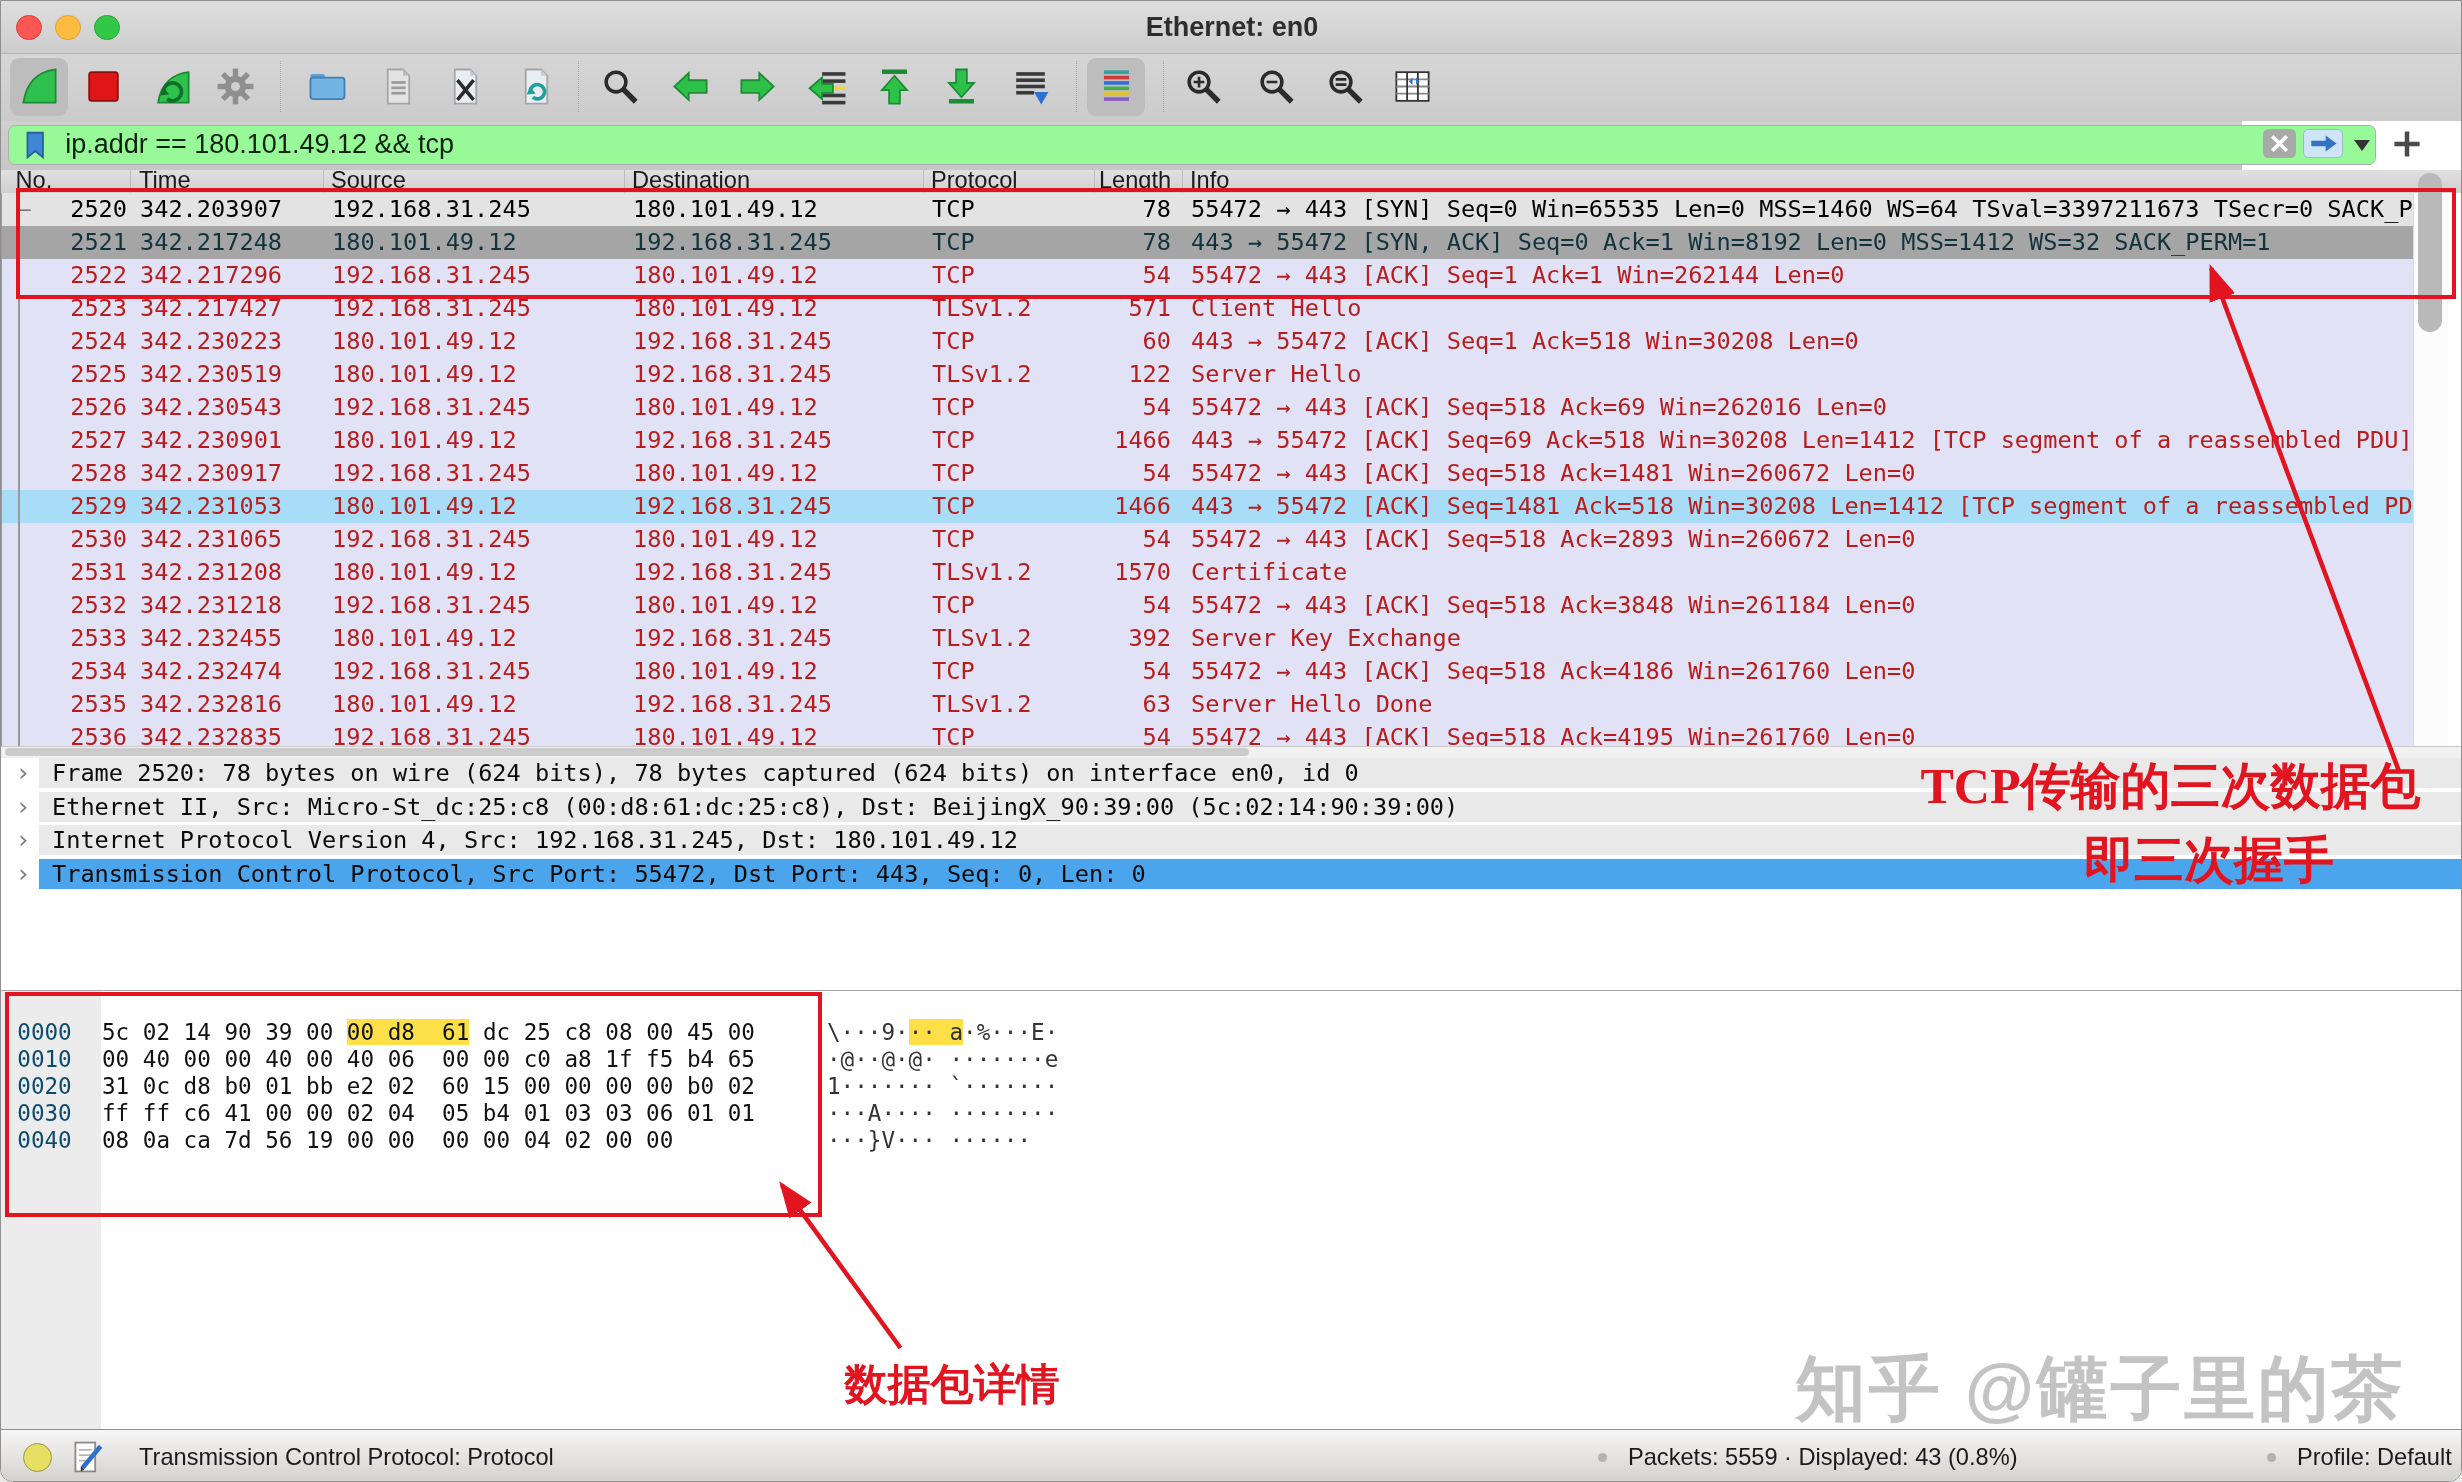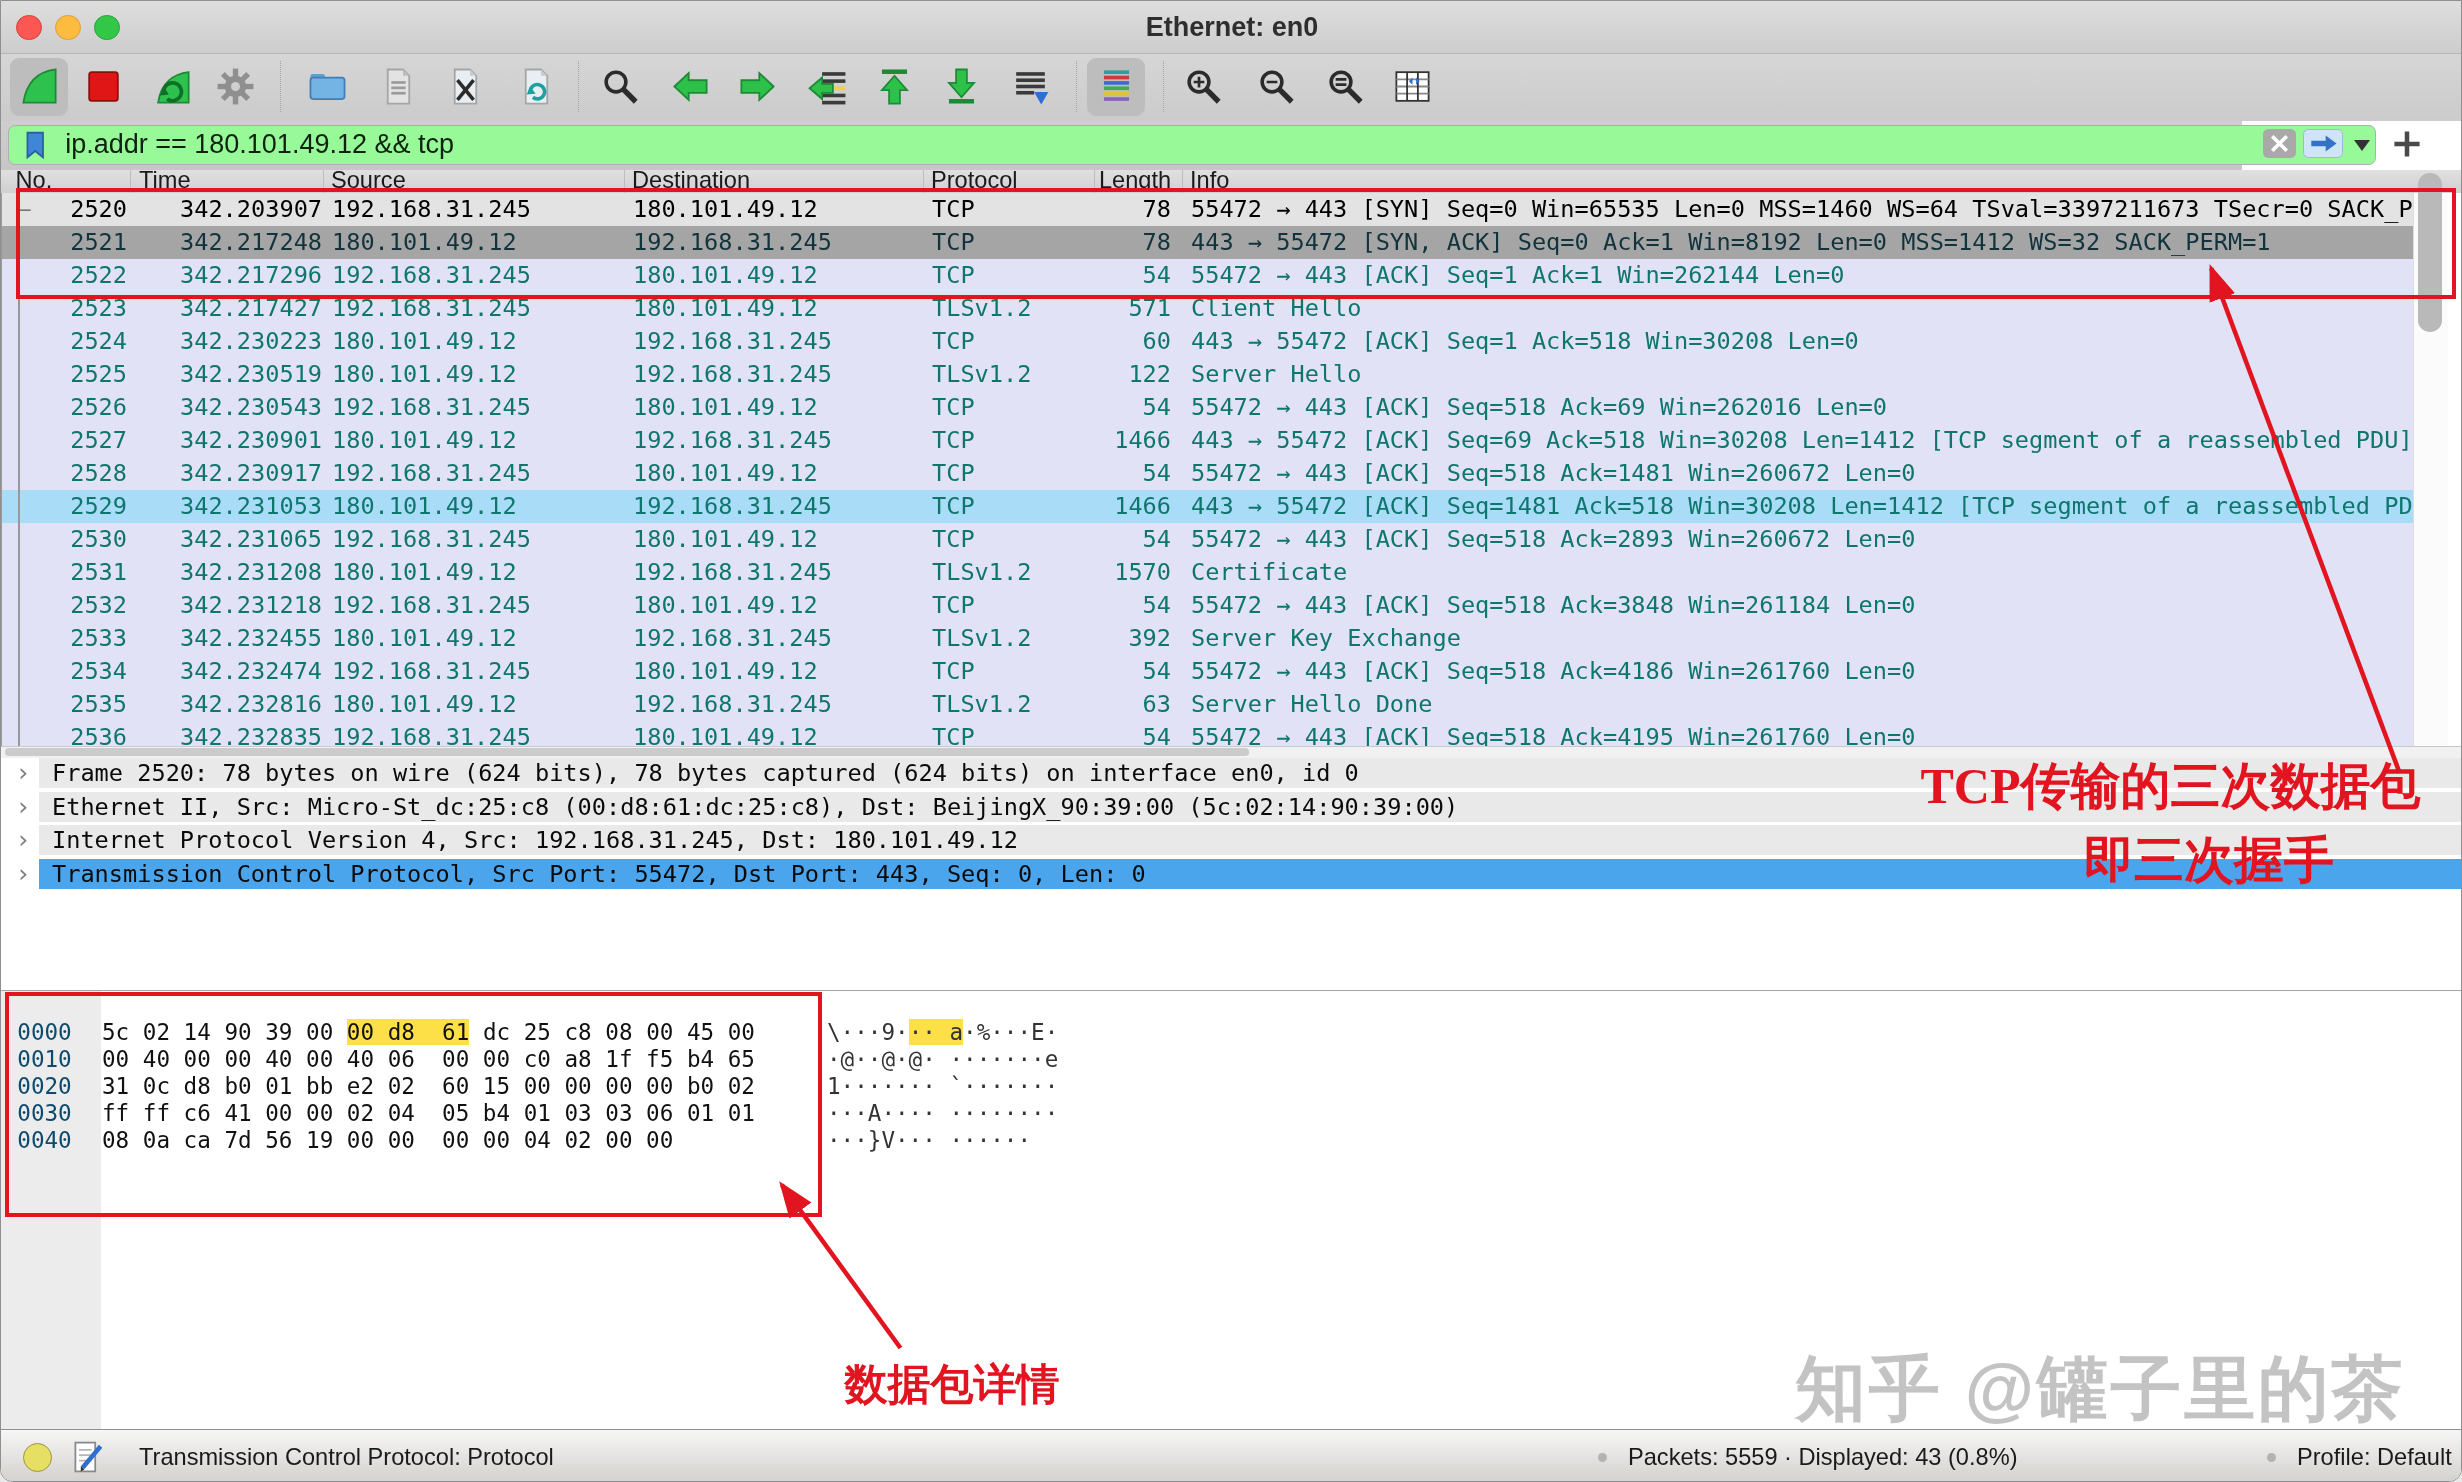--- a/index.html
+++ b/index.html
@@ -25,28 +25,28 @@
   #ftext{position:absolute;left:56px;top:0px;height:36px;line-height:36px;font-size:27px;color:#0d230f;}
   .fbtn{position:absolute;top:3.6px;height:29px;border-radius:5.4px;}
   #f-clear{left:2254px;width:33px;background:#a9a9a9;}
   #f-apply{left:2294px;width:40px;background:#cfe4f7;border:0.9px solid #9db9d4;box-sizing:border-box;}
   #f-caret{left:2345px;top:14.5px;width:0;height:0;border-left:8.2px solid transparent;border-right:8.2px solid transparent;border-top:11px solid #333;}
   
   #lheader{left:0;top:169px;width:2462px;height:23.6px;background:linear-gradient(#e0e0e0,#cfcfcf);border-bottom:0.9px solid #a8a8a8;font-size:23.6px;color:#1a1a1a;}
   .hsep{position:absolute;top:0;height:23.6px;border-left:0.9px solid #bdbdbd;}
   .hl{position:absolute;top:-1.8px;height:23.6px;line-height:25px;overflow:hidden;white-space:nowrap;}
   #plist{left:0;top:192px;width:2462px;height:553px;background:#fff;overflow:hidden;border-left:0.9px solid #9a9a9a;}
-  .prow{position:relative;width:2412px;height:33px;font-family:"DejaVu Sans Mono","Liberation Mono",monospace;font-size:23.6px;line-height:33px;color:#0f766e;white-space:nowrap;}
+  .prow{position:relative;width:2412px;height:33px;font-family:"DejaVu Sans Mono","Liberation Mono",monospace;font-size:23.6px;line-height:33px;color:#b91c1c;white-space:nowrap;}
   .prow.lavender{background:#e2e2f6;}
   .prow.graylight{background:#e3e3e3;color:#000;}
   .prow.graydark{background:#a5a5a5;color:#12333c;}
   .prow.cyan{background:#a9dcf7;}
   .pc{position:absolute;top:0;overflow:hidden;}
   .pc-no{left:0;width:125px;text-align:right;}
-  .pc-time{left:138px;width:181px;margin-left:40px;}
+  .pc-time{left:138px;width:181px;}
   .pc-src{left:330px;width:290px;}
   .pc-dst{left:631px;width:288px;}
   .pc-proto{left:930px;width:159px;}
   .pc-len{left:1087px;width:82px;text-align:right;}
   .pc-info{left:1189px;width:1221px;}
   .pmark{position:absolute;left:14.5px;top:0;color:#777;}
   #convline{left:17px;top:210px;width:1.8px;height:535px;background:#999;}
   #vsb-track{left:2412px;top:192px;width:34px;height:553px;background:#fbfbfb;border-left:0.9px solid #ddd;}
   #vsb-thumb{left:2417px;top:172px;width:23.6px;height:159px;background:#b9b9b9;border-radius:11.8px;}
   #hsb{left:0;top:745px;width:2462px;height:12.7px;background:#f1f1f1;border-top:0.9px solid #c9c9c9;}

